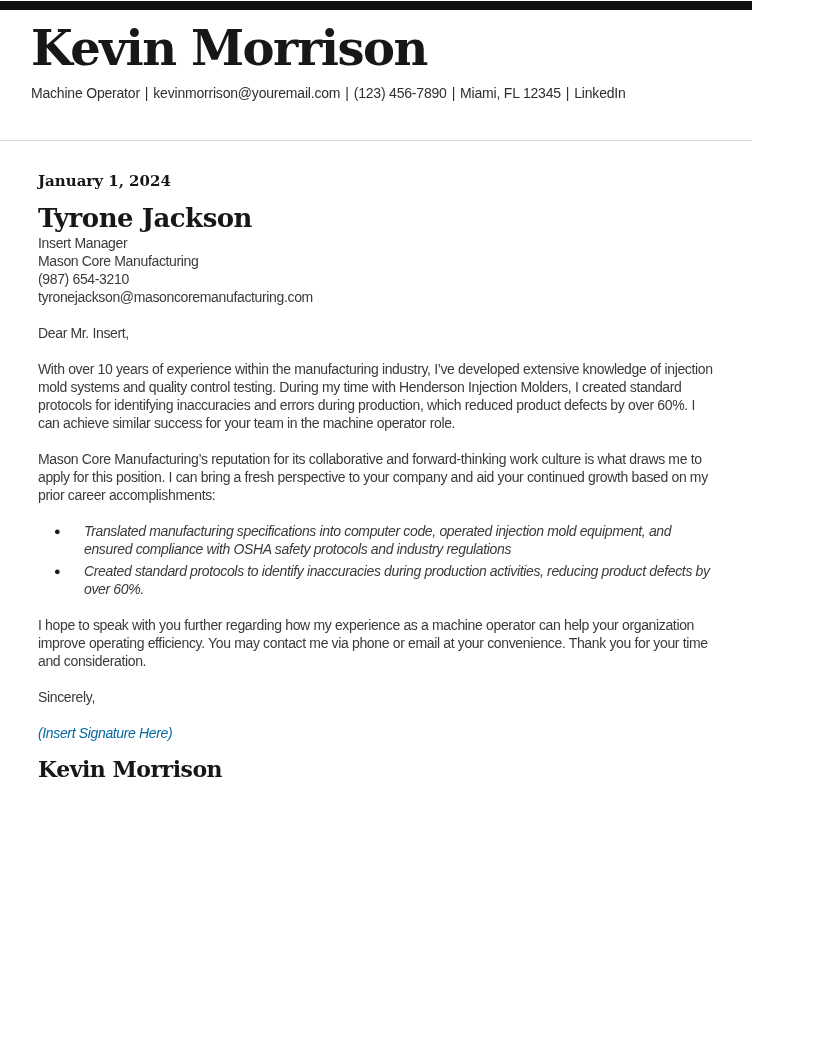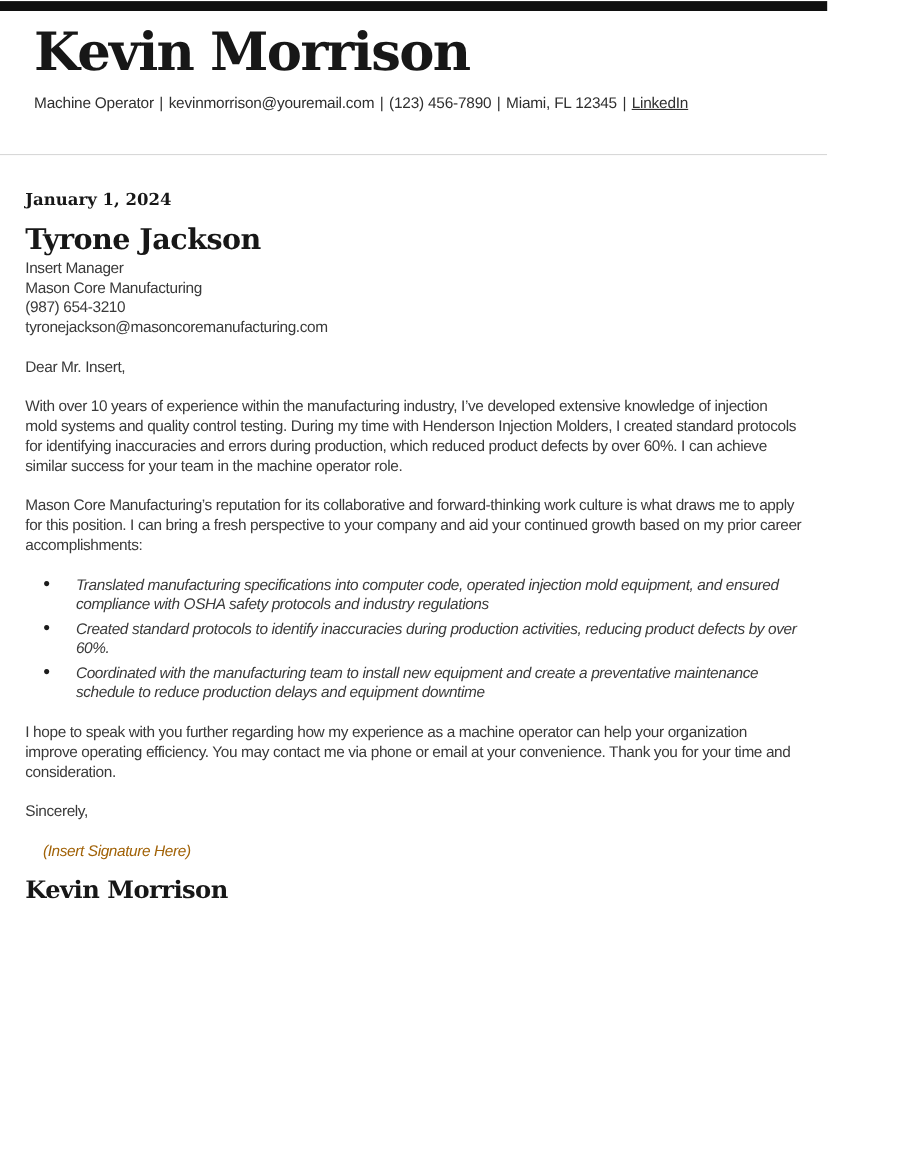--- a/index.html
+++ b/index.html
@@ -26,28 +26,28 @@
     letter-spacing:-1.5px;
     color:#171717;
   }
   .contact {
     font-size:14px; line-height:18px;
     letter-spacing:-0.2px;
     color:#2f2f2f;
     white-space:nowrap;
   }
   .contact .sep { margin:0 5px; }
-  .contact .link { text-decoration:underline; color:#2f2f2f; cursor:pointer; }
+  .contact .link { color:#2f2f2f; cursor:pointer; }
   .divider {
     border:0; margin:38px 0 0 0;
     border-top:1px solid #d8d8d8;
     height:0;
   }
   .content {
-    padding:0 23px;
+    padding:0 38px;
     font-size:14px; line-height:18px;
     letter-spacing:-0.35px;
   }
   .date {
     margin:31px 0 0 0;
     font-family:"DejaVu Serif","Liberation Serif",serif;
     font-weight:700;
     font-size:15px; line-height:18px;
     letter-spacing:0;
     color:#171717;
@@ -74,21 +74,21 @@
     font-style:italic;
   }
   ul.accomplishments li:last-child { margin-bottom:0; }
   ul.accomplishments li::before {
     content:"●";
     position:absolute; left:16px; top:0;
     font-size:11px; line-height:18px;
     color:#1c1c1c;
   }
   .valediction { margin:18px 0 0 0; }
-  .sig-placeholder { margin:18px 0 0 16px; font-style:italic; color:#a16207; }
+  .sig-placeholder { margin:18px 0 0 0; font-style:italic; color:#0369a1; }
   .sig-name {
     margin:14px 0 0 0;
     font-family:"DejaVu Serif","Liberation Serif",serif;
     font-weight:700;
     font-size:22px; line-height:26px;
     letter-spacing:-0.5px;
     color:#171717;
   }
 </style>
 </head>
@@ -118,21 +118,20 @@
     <p class="recipient-line">tyronejackson@masoncoremanufacturing.com</p>
 
     <p class="salutation">Dear Mr. Insert,</p>
 
     <p class="para">With over 10 years of experience within the manufacturing industry, I’ve developed extensive knowledge of injection mold systems and quality control testing. During my time with Henderson Injection Molders, I created standard protocols for identifying inaccuracies and errors during production, which reduced product defects by over 60%. I can achieve similar success for your team in the machine operator role.</p>
     <p class="para">Mason Core Manufacturing’s reputation for its collaborative and forward-thinking work culture is what draws me to apply for this position. I can bring a fresh perspective to your company and aid your continued growth based on my prior career accomplishments:</p>
 
     <ul class="accomplishments">
       <li>Translated manufacturing specifications into computer code, operated injection mold equipment, and ensured compliance with OSHA safety protocols and industry regulations</li>
       <li>Created standard protocols to identify inaccuracies during production activities, reducing product defects by over 60%.</li>
-      <li>Coordinated with the manufacturing team to install new equipment and create a preventative maintenance schedule to reduce production delays and equipment downtime</li>
     </ul>
 
     <p class="para">I hope to speak with you further regarding how my experience as a machine operator can help your organization improve operating efficiency. You may contact me via phone or email at your convenience. Thank you for your time and consideration.</p>
 
     <p class="valediction">Sincerely,</p>
 
     <p class="sig-placeholder">(Insert Signature Here)</p>
 
     <p class="sig-name">Kevin Morrison</p>
 

